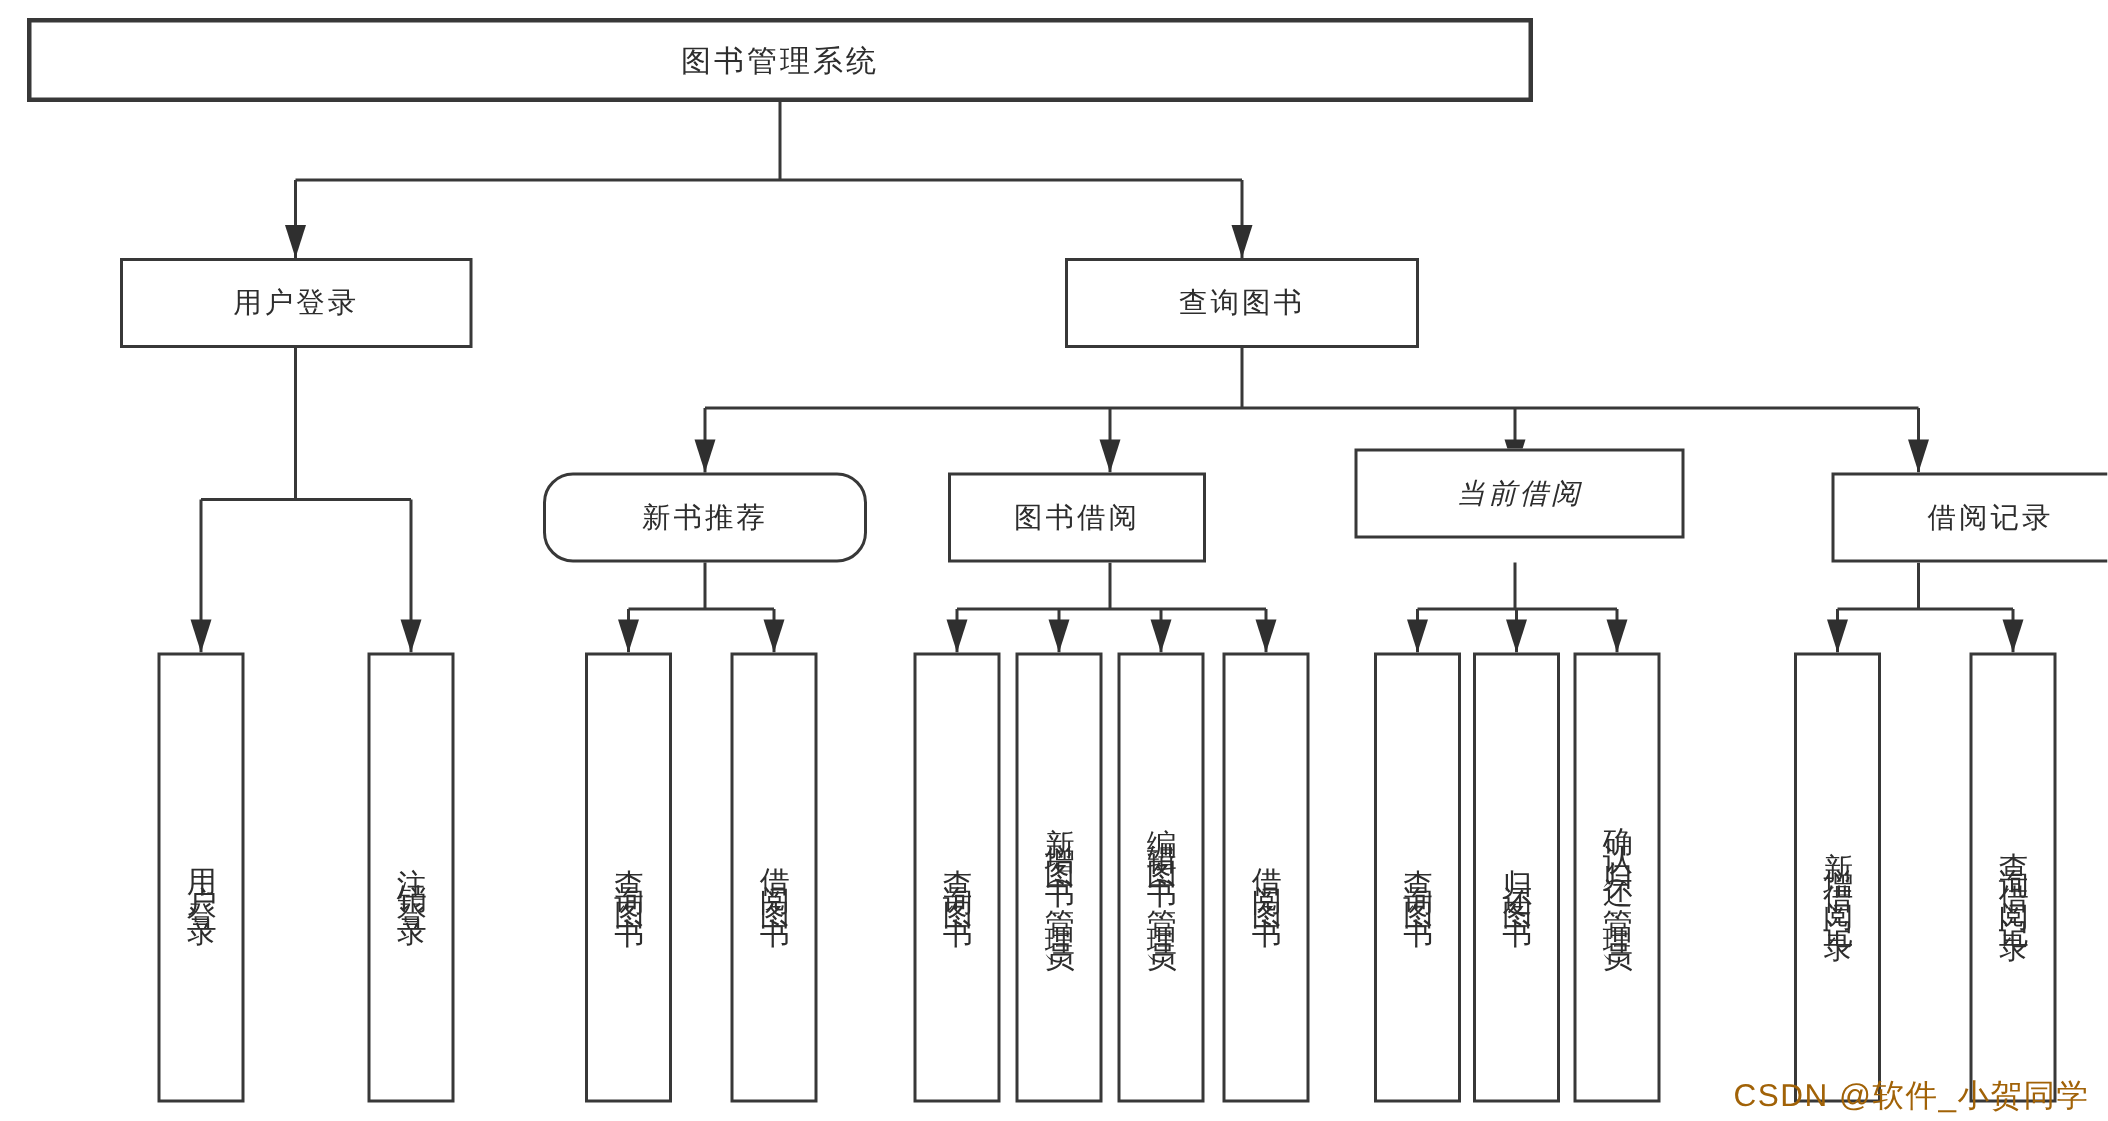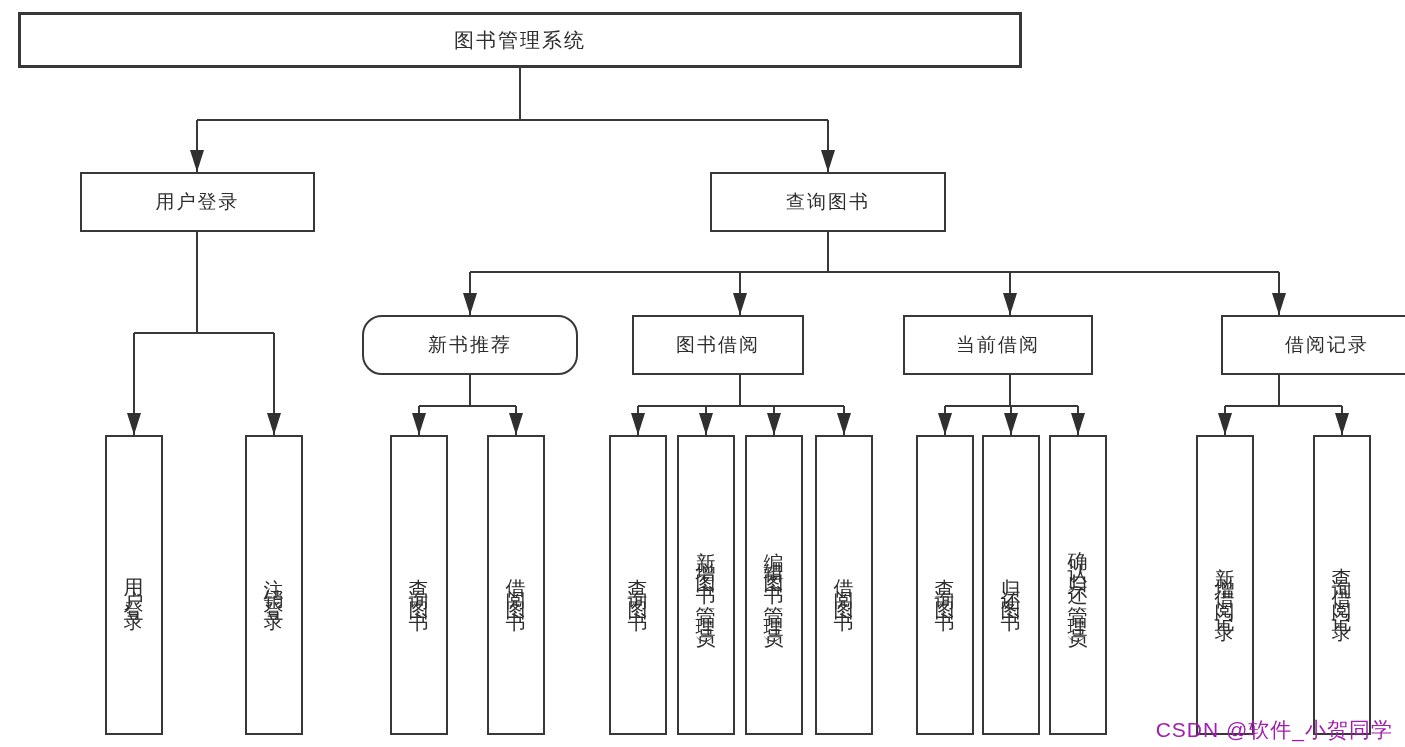--- a/index.html
+++ b/index.html
@@ -47,42 +47,42 @@
     letter-spacing: 11px;
     line-height: 1.0;
     white-space: nowrap;
   }
   
   #n-root   { left: 18px;   top: 12px;  width: 1004px; height: 56px; }
   #n-l1-a   { left: 80px;   top: 172px; width: 235px;  height: 60px; }
   #n-l1-b   { left: 710px;  top: 172px; width: 236px;  height: 60px; }
   #n-l2-a   { left: 362px;  top: 315px; width: 216px;  height: 60px; border-radius: 20px; }
   #n-l2-b   { left: 632px;  top: 315px; width: 172px;  height: 60px; }
-  #n-l2-c   { left: 903px;  top: 315px; width: 190px;  height: 60px; }
+  #n-l2-c   { left: 903px;  top: 299px; width: 220px;  height: 60px; font-style: italic; }
   #n-l2-d   { left: 1173px; top: 315px; width: 212px;  height: 60px; margin-left: 48px; }
   .leaf     { top: 435px;   width: 58px; height: 300px; }
   #n-lf-1   { left: 105px;  }
   #n-lf-2   { left: 245px;  }
   #n-lf-3   { left: 390px;  }
   #n-lf-4   { left: 487px;  }
   #n-lf-5   { left: 609px;  }
   #n-lf-6   { left: 677px;  }
   #n-lf-7   { left: 745px;  }
   #n-lf-8   { left: 815px;  }
   #n-lf-9   { left: 916px;  }
   #n-lf-10  { left: 982px;  }
   #n-lf-11  { left: 1049px; }
   #n-lf-12  { left: 1196px; }
   #n-lf-13  { left: 1313px; }
   #watermark {
     position: absolute;
     right: 12px;
     bottom: 3px;
     font-size: 21px;
-    color: #a21caf;
+    color: #a16207;
     letter-spacing: 1px;
     white-space: nowrap;
   }
 </style>
 </head>
 <body>
 
 <div id="canvas">
 
   <svg id="connectors" viewBox="0 0 1405 747" xmlns="http://www.w3.org/2000/svg">

